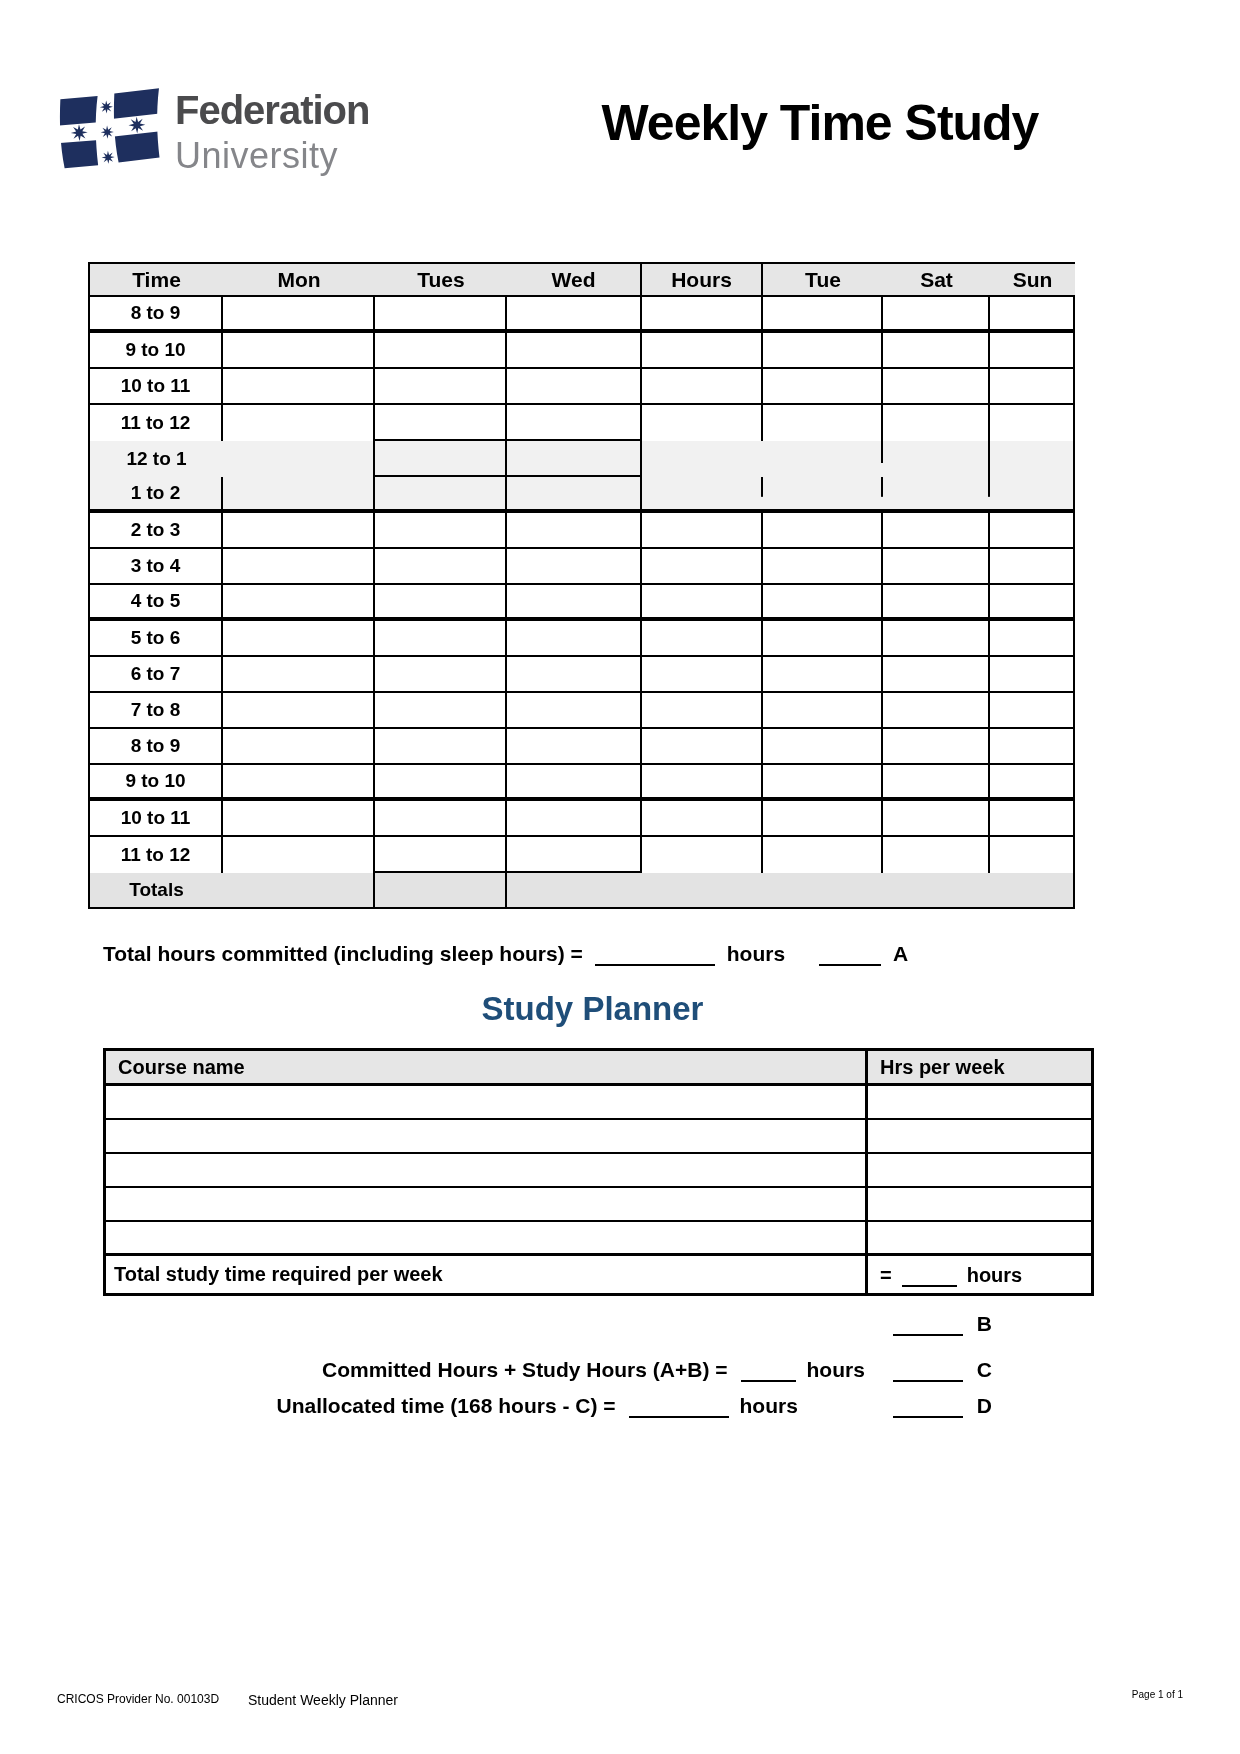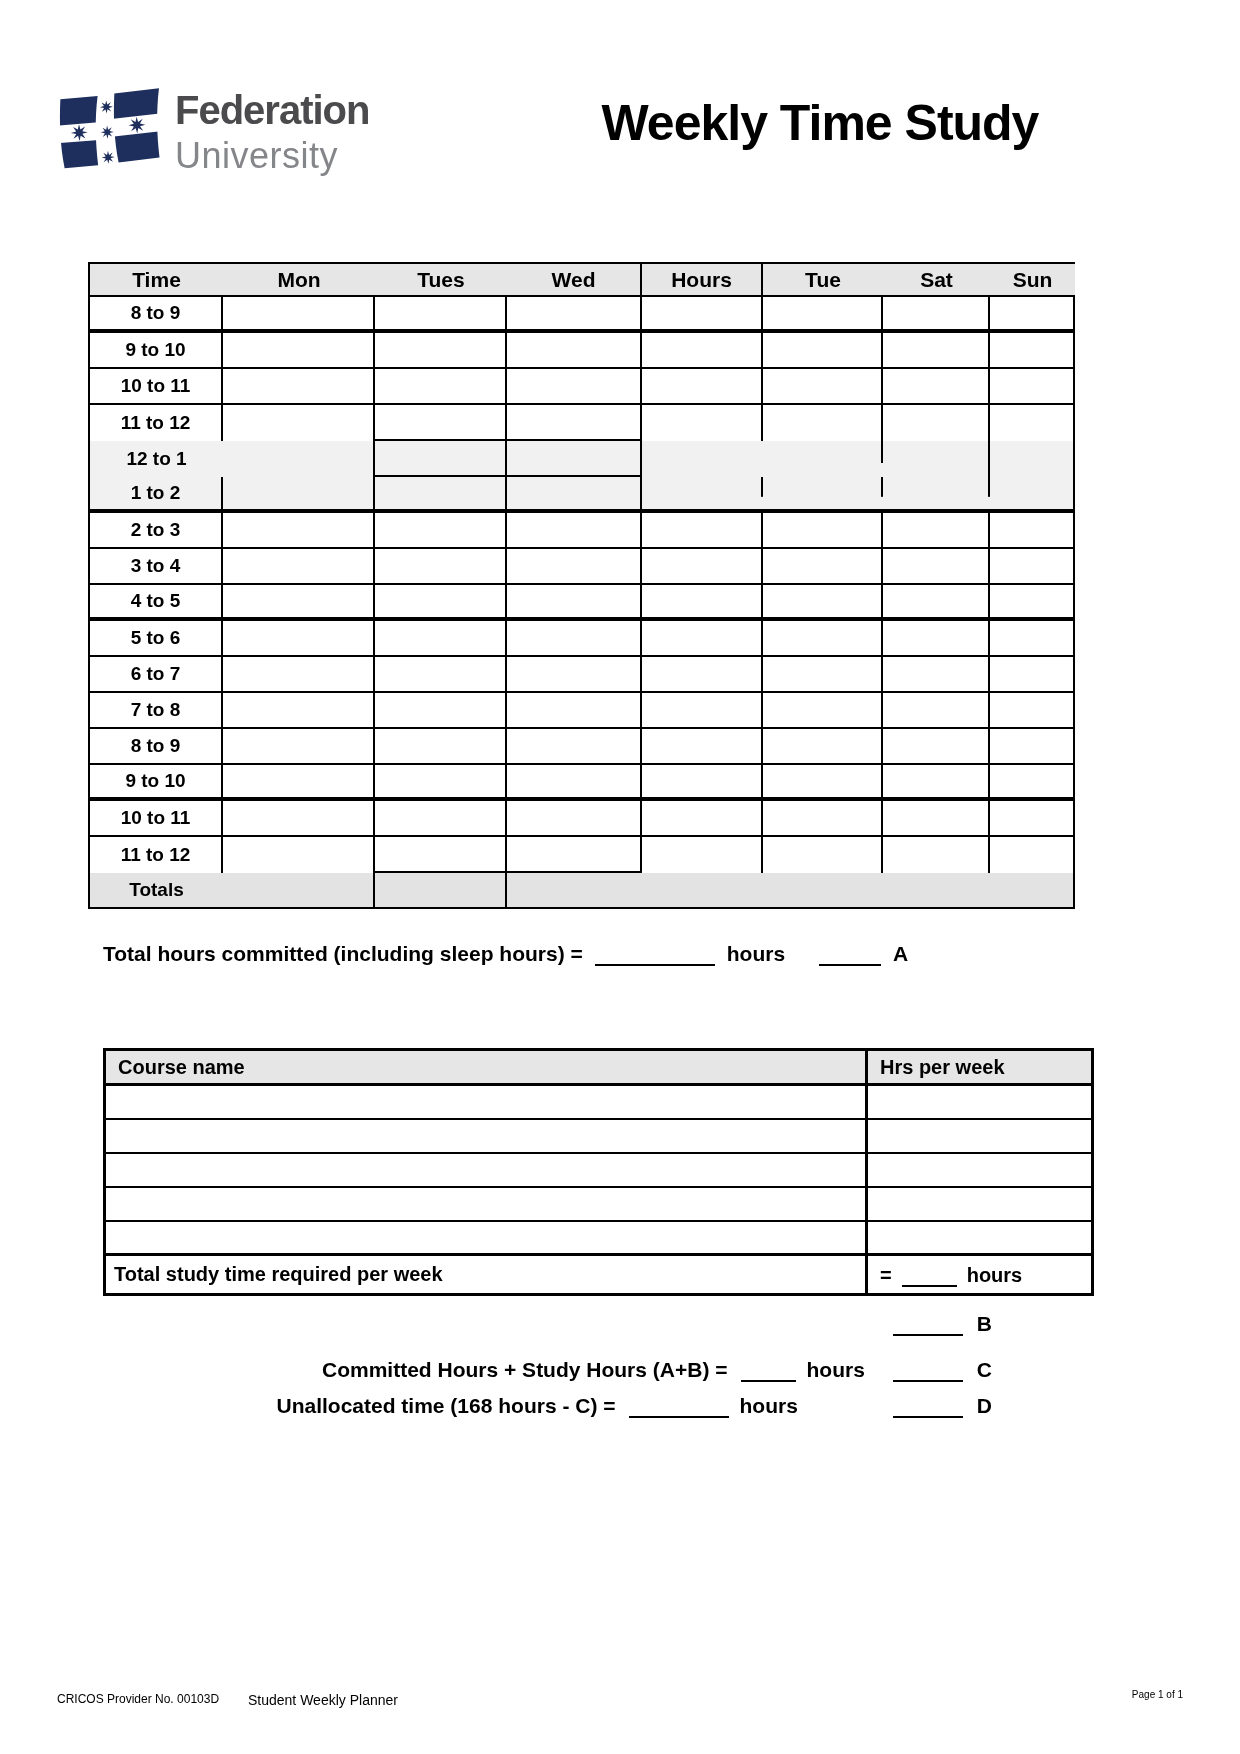--- a/index.html
+++ b/index.html
@@ -325,20 +325,21 @@
   </table>
 
   <div class="a-line">
     <span>Total hours committed (including sleep hours) =</span>
     <span class="blank w120"></span>
     <span>hours</span>
     <span class="blank w62"></span>
     <span class="ref">A</span>
   </div>
 
+  <h2 class="sp-heading">Study Planner</h2>
 
   <table class="sp">
     <colgroup>
       <col style="width:762px">
         <col style="width:223px">
     </colgroup>
     <thead>
       <tr>
         <th class="sp-h1">Course name</th>
         <th class="sp-h2">Hrs per week</th>

